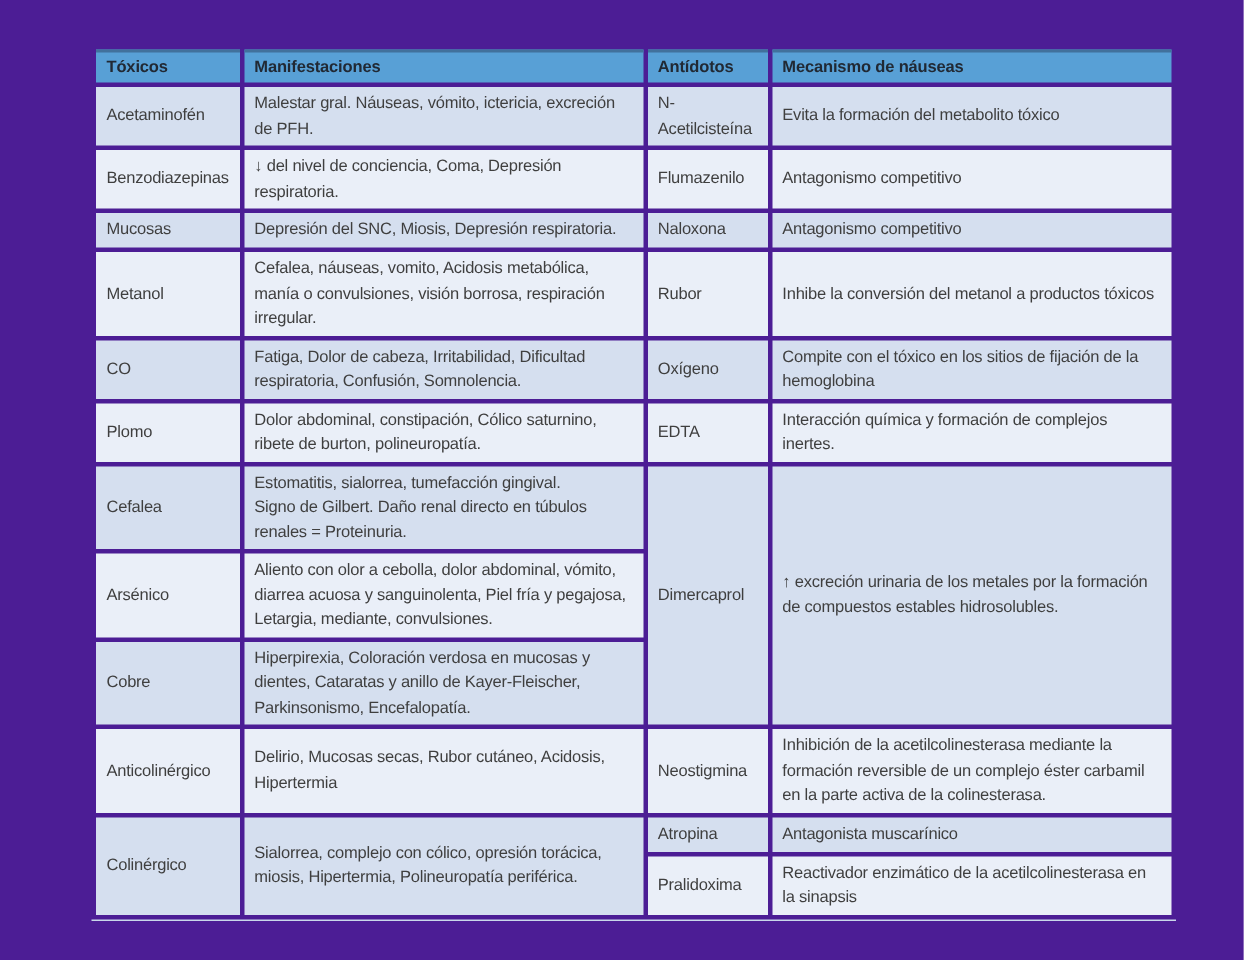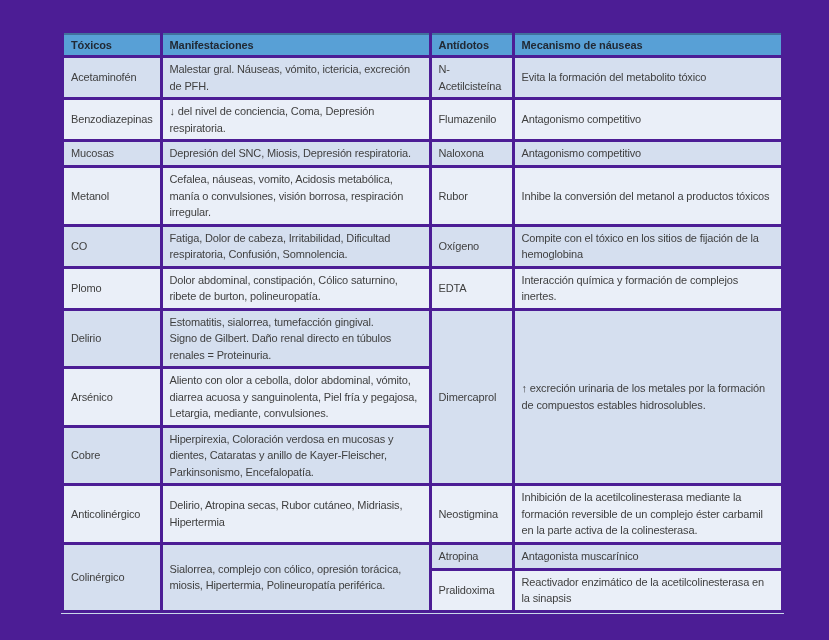--- a/index.html
+++ b/index.html
@@ -98,37 +98,37 @@
         <td class="dark">Oxígeno</td>
         <td class="dark">Compite con el tóxico en los sitios de fijación de la hemoglobina</td>
       </tr>
       <tr class="h2">
         <td class="light">Plomo</td>
         <td class="light">Dolor abdominal, constipación, Cólico saturnino, ribete de burton, polineuropatía.</td>
         <td class="light">EDTA</td>
         <td class="light">Interacción química y formación de complejos inertes.</td>
       </tr>
       <tr class="h3">
-        <td class="dark">Delirio</td>
+        <td class="dark">Cefalea</td>
         <td class="dark">Estomatitis, sialorrea, tumefacción gingival.
 Signo de Gilbert. Daño renal directo en túbulos renales = Proteinuria.</td>
         <td class="dark" rowspan="3">Dimercaprol</td>
         <td class="dark" rowspan="3">↑ excreción urinaria de los metales por la formación de compuestos estables hidrosolubles.</td>
       </tr>
       <tr class="h3">
         <td class="light">Arsénico</td>
         <td class="light">Aliento con olor a cebolla, dolor abdominal, vómito, diarrea acuosa y sanguinolenta, Piel fría y pegajosa, Letargia, mediante, convulsiones.</td>
       </tr>
       <tr class="h3">
         <td class="dark">Cobre</td>
         <td class="dark">Hiperpirexia, Coloración verdosa en mucosas y dientes, Cataratas y anillo de Kayer-Fleischer, Parkinsonismo, Encefalopatía.</td>
       </tr>
       <tr class="h2b">
         <td class="light">Anticolinérgico</td>
-        <td class="light">Delirio, Atropina secas, Rubor cutáneo, Midriasis, Hipertermia</td>
+        <td class="light">Delirio, Mucosas secas, Rubor cutáneo, Acidosis, Hipertermia</td>
         <td class="light">Neostigmina</td>
         <td class="light">Inhibición de la acetilcolinesterasa mediante la formación reversible de un complejo éster carbamil en la parte activa de la colinesterasa.</td>
       </tr>
       <tr class="h1">
         <td class="dark" rowspan="2">Colinérgico</td>
         <td class="dark" rowspan="2">Sialorrea, complejo con cólico, opresión torácica, miosis, Hipertermia, Polineuropatía periférica.</td>
         <td class="dark">Atropina</td>
         <td class="dark">Antagonista muscarínico</td>
       </tr>
       <tr class="h2">

